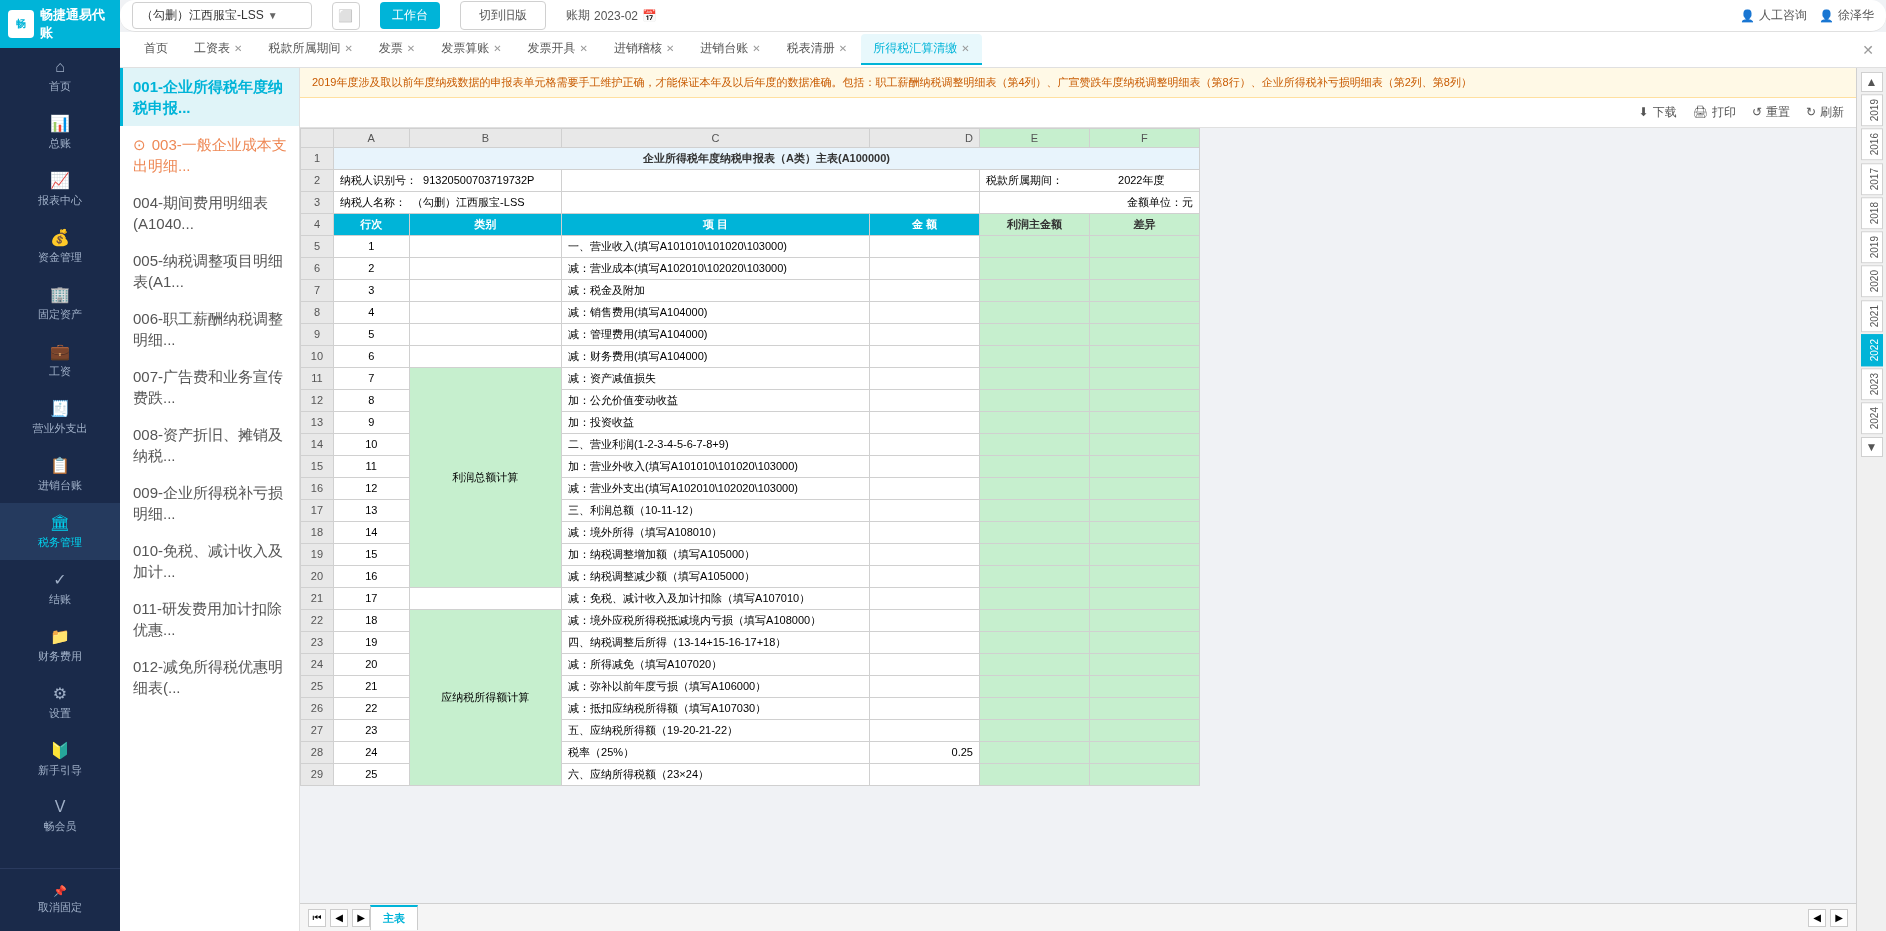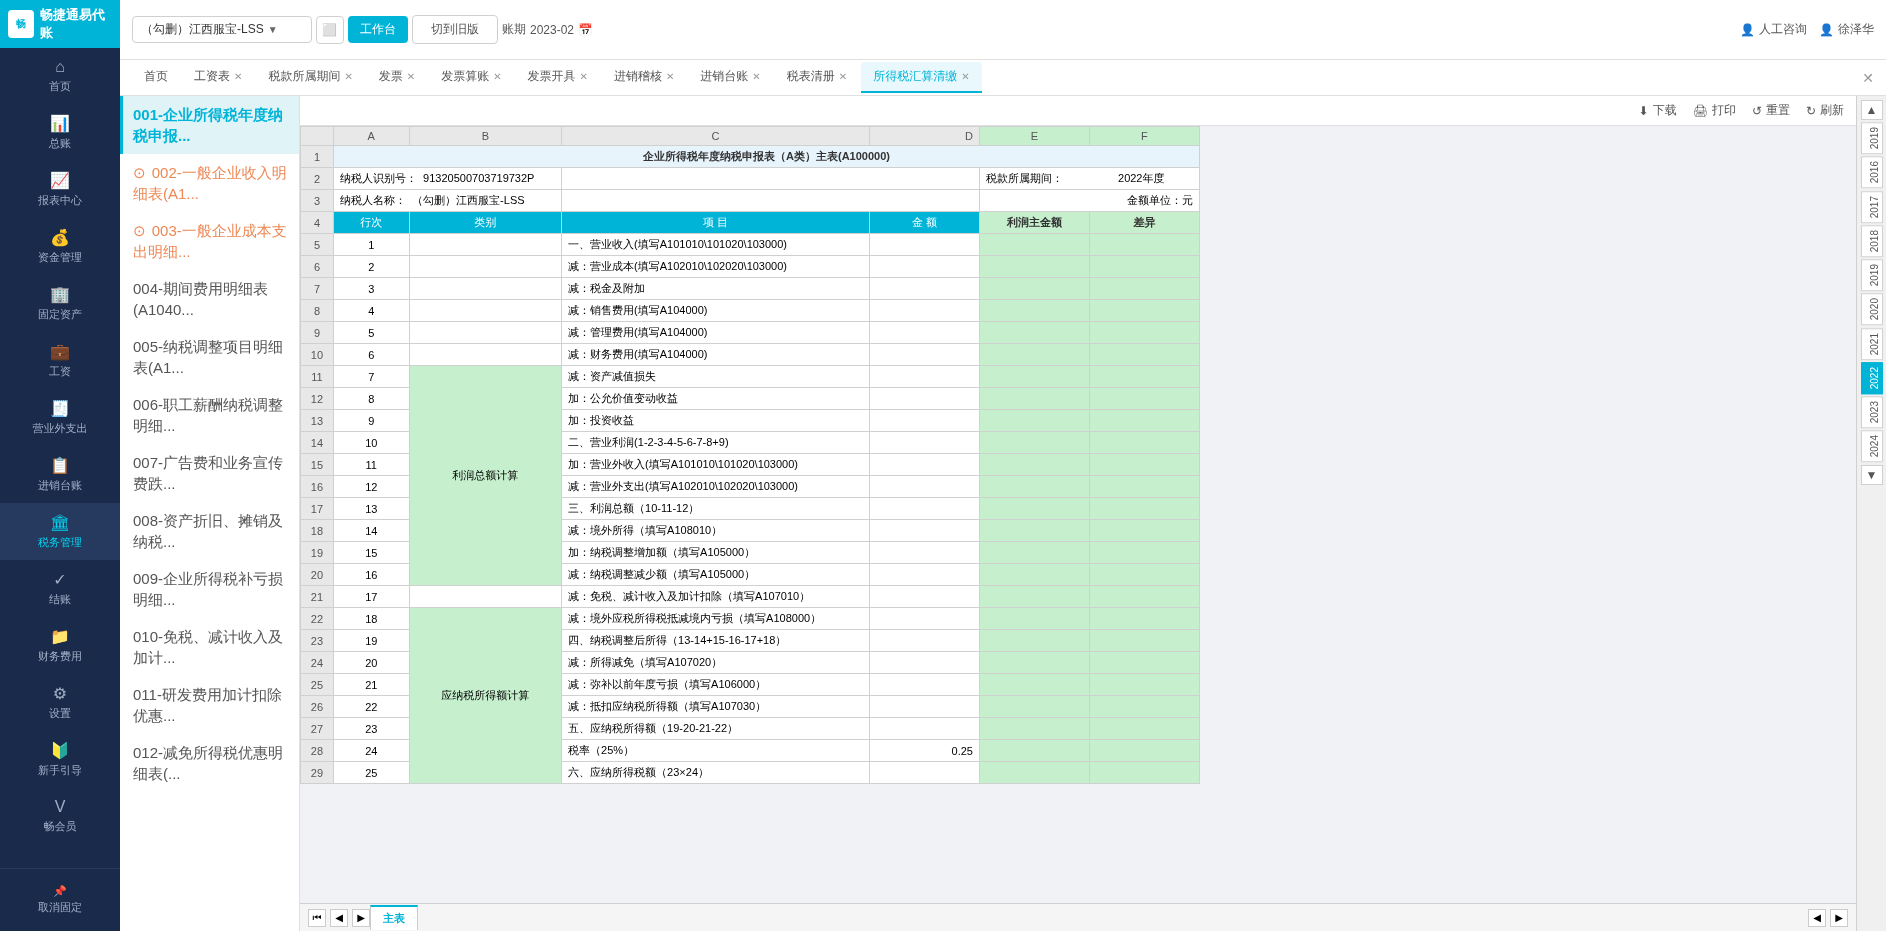--- a/index.html
+++ b/index.html
@@ -15,21 +15,21 @@
     .sidebar-logo .logo-icon { width: 28px; height: 28px; background: white; border-radius: 4px; display: flex; align-items: center; justify-content: center; color: #00b4d8; font-size: 10px; font-weight: bold; }
     .sidebar-nav { flex: 1; overflow-y: auto; }
     .sidebar-item { display: flex; flex-direction: column; align-items: center; padding: 10px 4px; cursor: pointer; color: #a0b0c8; gap: 3px; }
     .sidebar-item.active { background: #253a5e; color: #00d4f0; }
     .sidebar-item .icon { font-size: 16px; }
     .sidebar-item .label { font-size: 11px; text-align: center; }
     .sidebar-bottom { padding: 10px 4px; border-top: 1px solid #2a3a5e; }
     .sidebar-bottom-item { display: flex; flex-direction: column; align-items: center; padding: 6px; cursor: pointer; color: #a0b0c8; gap: 2px; font-size: 11px; }
 
     
-    .topbar { background: white; height: 60px; display: flex; align-items: center; padding: 0 12px; border-bottom: 1px solid #e0e0e0; gap: 4px; flex-shrink: 0; }
+    .topbar { background: white; height: 32px; display: flex; align-items: center; padding: 0 12px; border-bottom: 1px solid #e0e0e0; gap: 20px; flex-shrink: 0; border-radius: 15px; }
     .topbar-company { display: flex; align-items: center; gap: 4px; border: 1px solid #d0d0d0; border-radius: 4px; padding: 4px 8px; cursor: pointer; min-width: 180px; }
     .topbar-company-name { color: #333; font-size: 12px; }
     .topbar-company .arrow { color: #666; font-size: 10px; }
     .topbar-icon-btn { width: 28px; height: 28px; border: 1px solid #d0d0d0; border-radius: 4px; display: flex; align-items: center; justify-content: center; cursor: pointer; color: #555; font-size: 12px; }
     .topbar-btn { background: #00b4d8; color: white; border: none; border-radius: 4px; padding: 5px 12px; cursor: pointer; font-size: 12px; }
     .topbar-btn-outline { background: white; color: #555; border: 1px solid #d0d0d0; border-radius: 4px; padding: 5px 18px; cursor: pointer; font-size: 12px; }
     .topbar-period { display: flex; align-items: center; gap: 4px; color: #555; font-size: 12px; }
     .topbar-right { margin-left: auto; display: flex; align-items: center; gap: 12px; }
     .topbar-user { display: flex; align-items: center; gap: 4px; color: #555; cursor: pointer; font-size: 12px; }
 
@@ -70,21 +70,21 @@
     .col-header { background: #e8e8e8; text-align: center; font-weight: normal; color: #555; min-width: 30px; }
     .row-header { background: #e8e8e8; text-align: center; color: #555; min-width: 30px; }
     .col-a { min-width: 50px; text-align: center; }
     .col-b { min-width: 80px; text-align: center; }
     .col-c { min-width: 280px; }
     .col-d { min-width: 100px; text-align: right; }
     .col-e { min-width: 100px; background: #c6efce !important; }
     .col-f { min-width: 100px; background: #c6efce !important; }
     .header-row-title { background: #e8f4fc; text-align: center; font-weight: bold; font-size: 13px; color: #333; padding: 8px; }
     .col-header-green { background: #c6efce; text-align: center; font-weight: bold; color: #333; }
-    .col-header-blue { background: #00b4d8; text-align: center; font-weight: normal; color: white; }
+    .col-header-blue { background: #00b4d8; text-align: center; font-weight: bold; color: white; }
     .section-label { background: #c6efce; font-size: 10px; }
 
     
     .sheet-tab-bar { background: #f5f5f5; border-top: 1px solid #d0d0d0; display: flex; align-items: center; padding: 0 8px; height: 28px; flex-shrink: 0; }
     .sheet-nav { display: flex; align-items: center; gap: 4px; }
     .sheet-nav-btn { width: 18px; height: 18px; border: 1px solid #ccc; background: white; cursor: pointer; display: flex; align-items: center; justify-content: center; font-size: 10px; }
     .sheet-tab { padding: 4px 12px; border: 1px solid #ccc; background: white; cursor: pointer; font-size: 11px; border-bottom: none; }
     .sheet-tab.active { background: white; border-top: 2px solid #00b4d8; color: #00b4d8; font-weight: bold; }
     .scrollbar-area { margin-left: auto; display: flex; align-items: center; gap: 4px; }
     .scroll-btn { width: 18px; height: 18px; border: 1px solid #ccc; background: white; cursor: pointer; display: flex; align-items: center; justify-content: center; font-size: 10px; }
@@ -245,35 +245,37 @@
           <span class="close-btn">✕</span>
         </div>
         <span class="tab-bar-close">✕</span>
     </div>
 
     <div class="content-area">
 
       <div class="left-panel">
 
       <div class="panel-item active"><span>001-企业所得税年度纳税申报...</span></div>
-          <div class="panel-item error"><span class="dot">⊙ </span><span>002-一般企业收入明细表(A1...</span></div>
           <div class="panel-item error"><span class="dot">⊙ </span><span>003-一般企业成本支出明细...</span></div>
           <div class="panel-item"><span>004-期间费用明细表(A1040...</span></div>
           <div class="panel-item"><span>005-纳税调整项目明细表(A1...</span></div>
           <div class="panel-item"><span>006-职工薪酬纳税调整明细...</span></div>
           <div class="panel-item"><span>007-广告费和业务宣传费跌...</span></div>
           <div class="panel-item"><span>008-资产折旧、摊销及纳税...</span></div>
           <div class="panel-item"><span>009-企业所得税补亏损明细...</span></div>
           <div class="panel-item"><span>010-免税、减计收入及加计...</span></div>
           <div class="panel-item"><span>011-研发费用加计扣除优惠...</span></div>
           <div class="panel-item"><span>012-减免所得税优惠明细表(...</span></div>
         </div>
 
       <div class="right-panel">
 
+        <div class="warning-bar">
+          <span>2019年度涉及取以前年度纳残数据的申报表单元格需要手工维护正确，才能保证本年及以后年度的数据准确。包括：职工薪酬纳税调整明细表（第4列）、广宣赞跌年度纳税调整明细表（第8行）、企业所得税补亏损明细表（第2列、第8列）</span>
+        </div>
 
         <div class="toolbar">
           <div style="margin-left:auto; display:flex; gap:16px;">
             <div class="toolbar-btn">
               <span>⬇</span>
               <span>下载</span>
             </div>
             <div class="toolbar-btn">
               <span>🖨</span>
               <span>打印</span>

